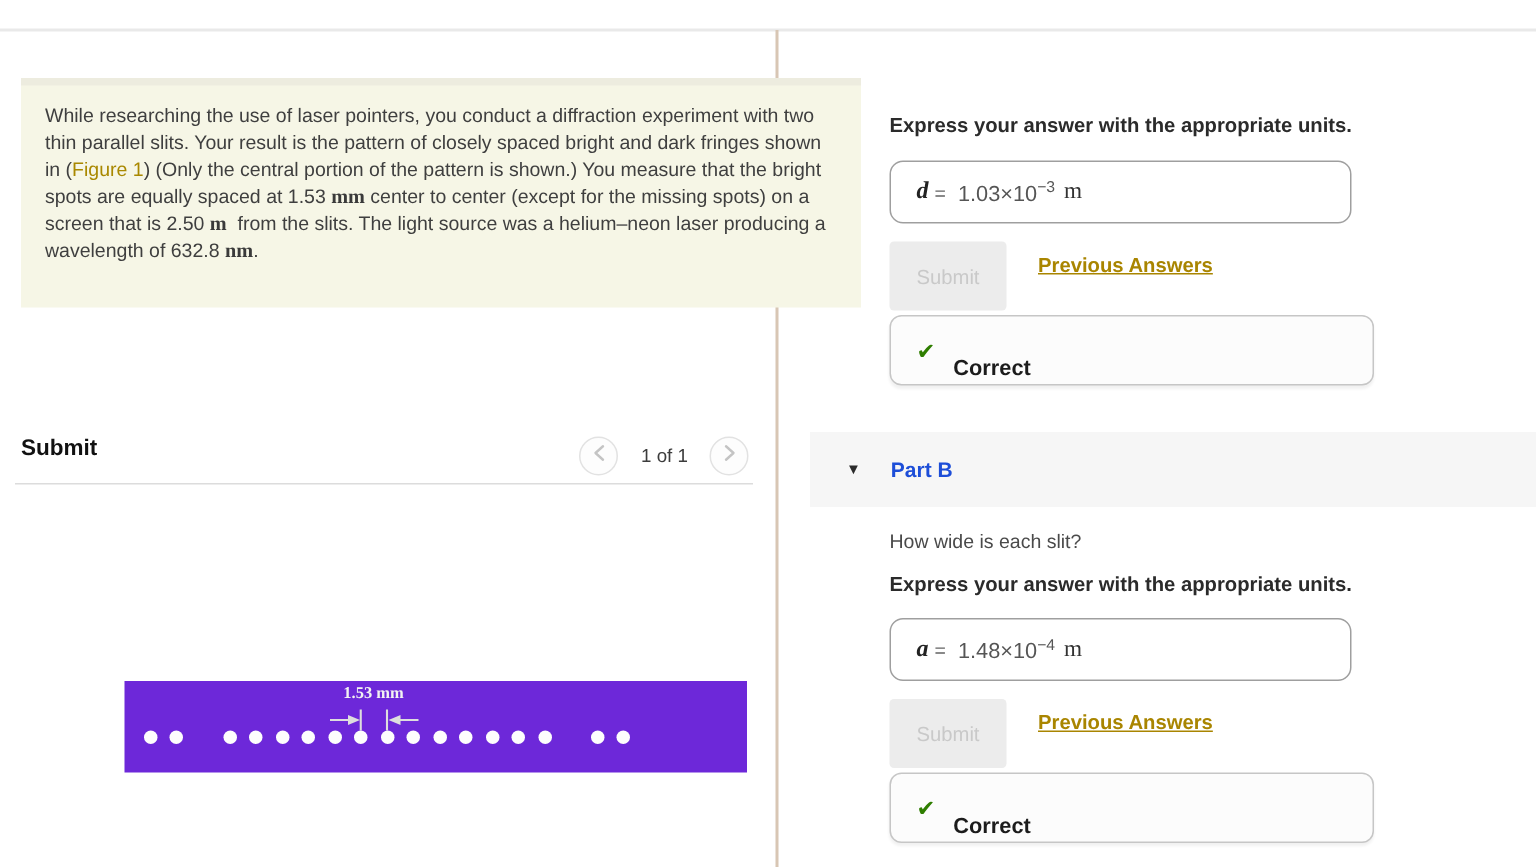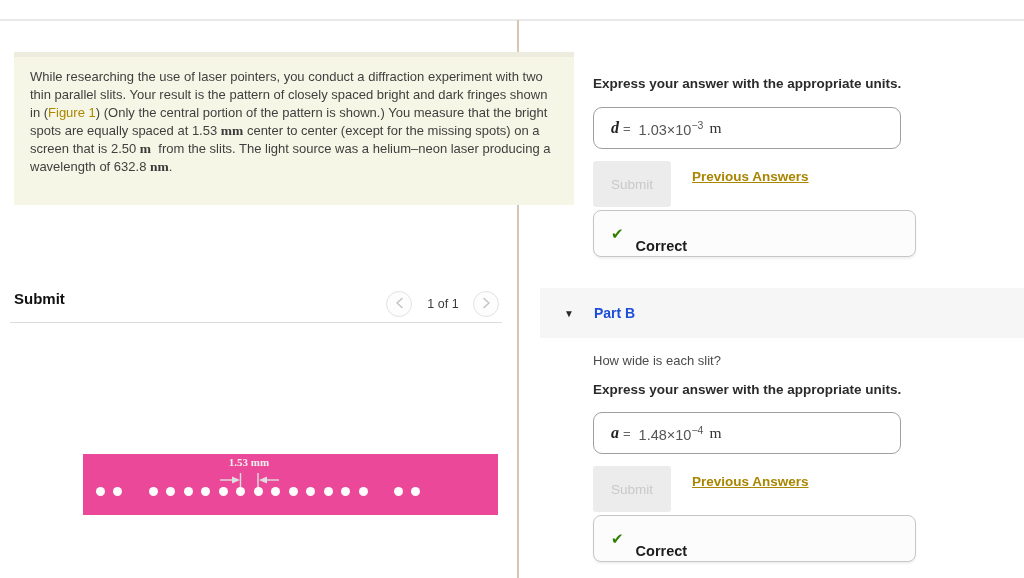--- a/index.html
+++ b/index.html
@@ -20,21 +20,21 @@
   .figure-heading { position:absolute; left:14px; top:290px; font-size:15px; font-weight:bold; color:#111; }
   .pager-btn { position:absolute; top:291px; width:26px; height:26px; border:1px solid #e2e2e2;
                border-radius:50%; background:#fdfdfd; display:flex; align-items:center; justify-content:center;
                cursor:pointer; }
   .pager-btn.prev { left:386px; }
   .pager-btn.next { left:473px; }
   .pager-count { position:absolute; left:419px; top:297px; width:48px; text-align:center;
                  font-size:12.5px; color:#3c3c3c; }
   .figure-hr { position:absolute; left:10px; top:322px; width:492px; height:1px; background:#dcdcdc; }
 
-  .pattern { position:absolute; left:83px; top:454px; width:415px; height:61px; background:#ec4899; }
+  .pattern { position:absolute; left:83px; top:454px; width:415px; height:61px; background:#6d28d9; }
   .pattern .dot { position:absolute; background:#fdfdfd; border-radius:50%; }
   .pattern .caption { position:absolute; left:166px; top:2px; transform:translateX(-50%);
                       font-family:"Liberation Serif", serif; font-weight:bold; font-size:11px;
                       color:#f2f2f2; white-space:nowrap; }
   .pattern svg { position:absolute; left:0; top:0; }
 
   
   .instruction { position:absolute; left:593px; font-size:13.5px; font-weight:bold; color:#2b2b2b;text-align:center; }
   .answer-box { position:absolute; left:593px; width:308px; height:42px; background:#fff;
                 border:1px solid #9f9f9f; border-radius:9px; display:flex; align-items:center;

